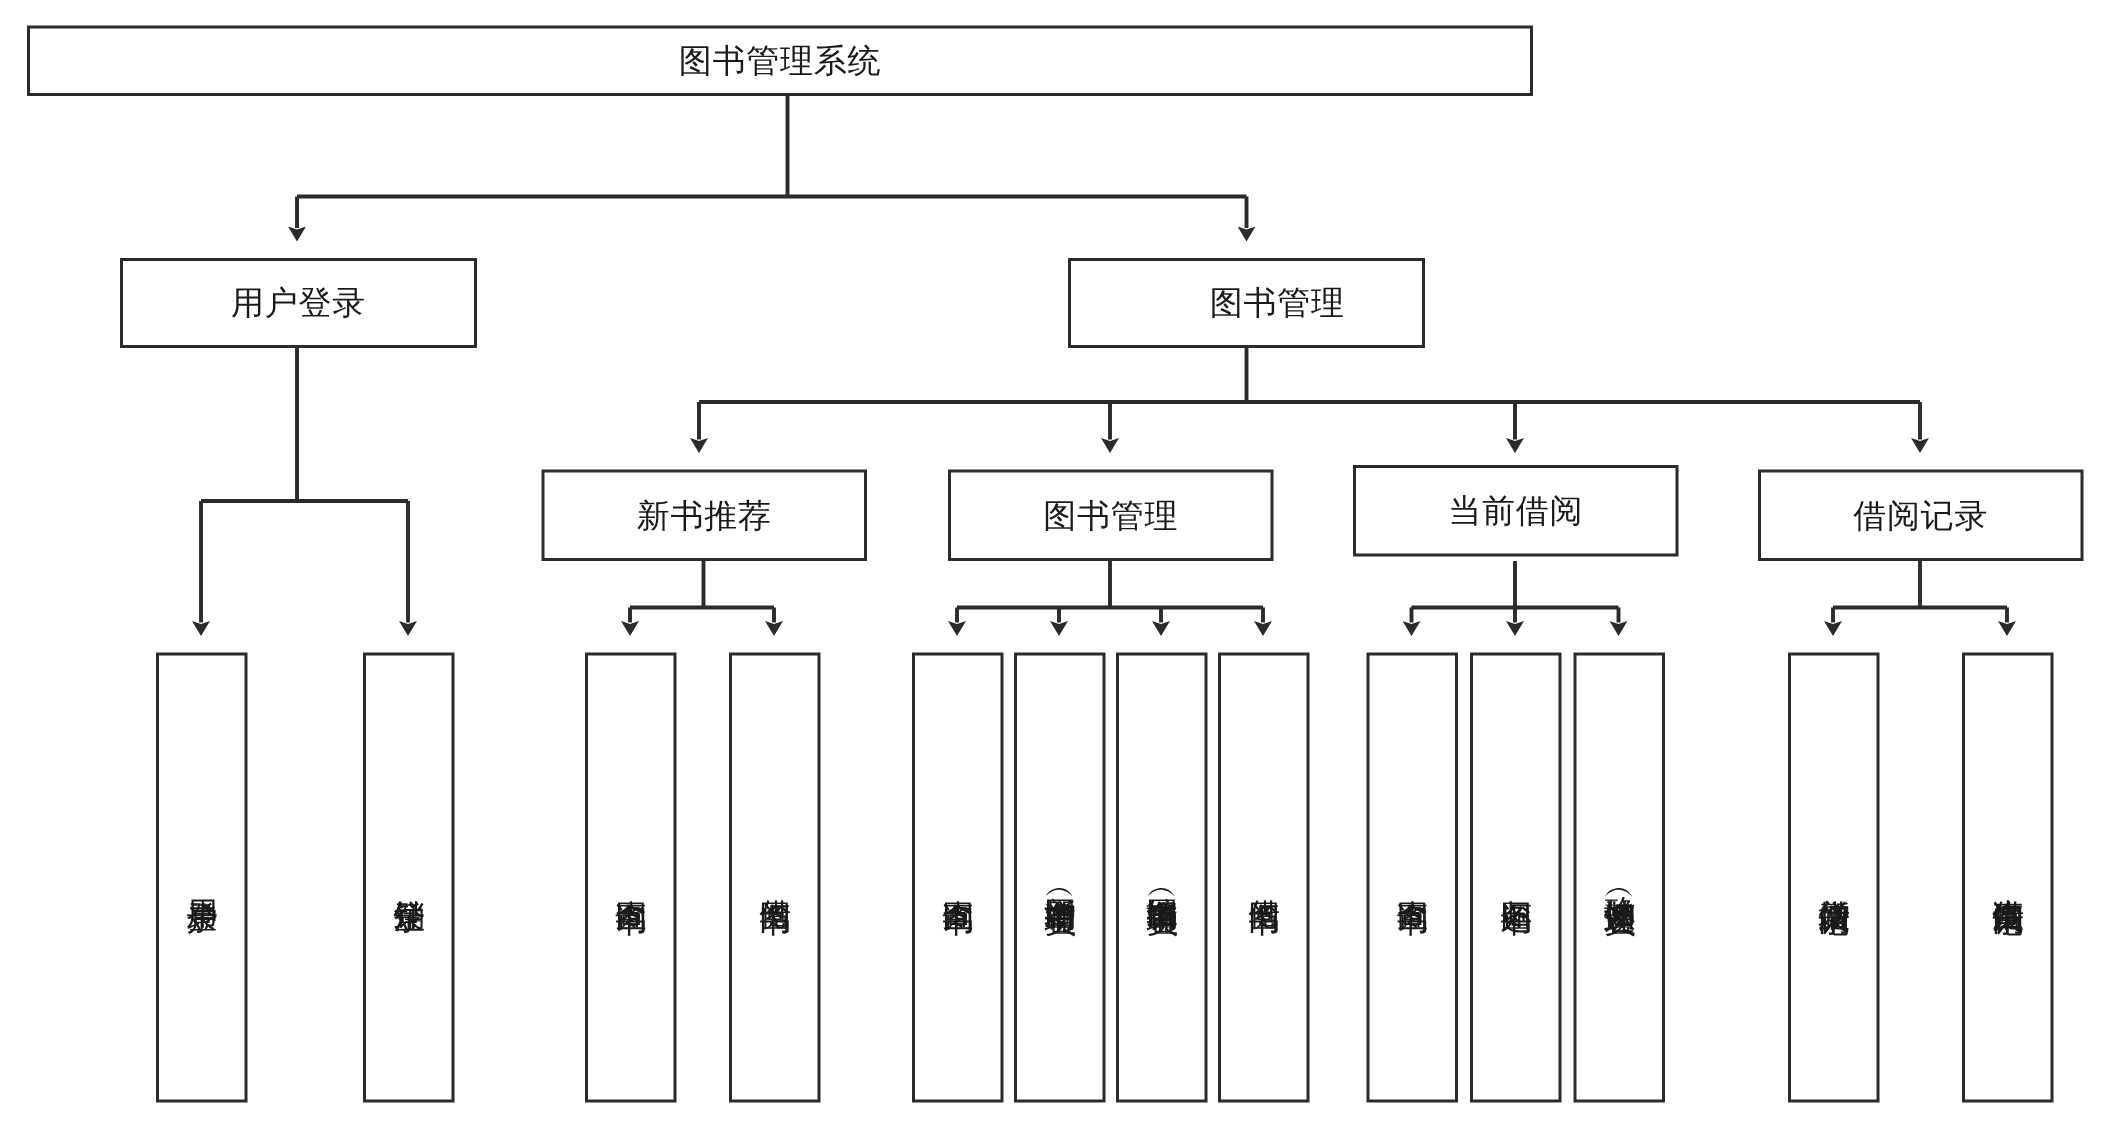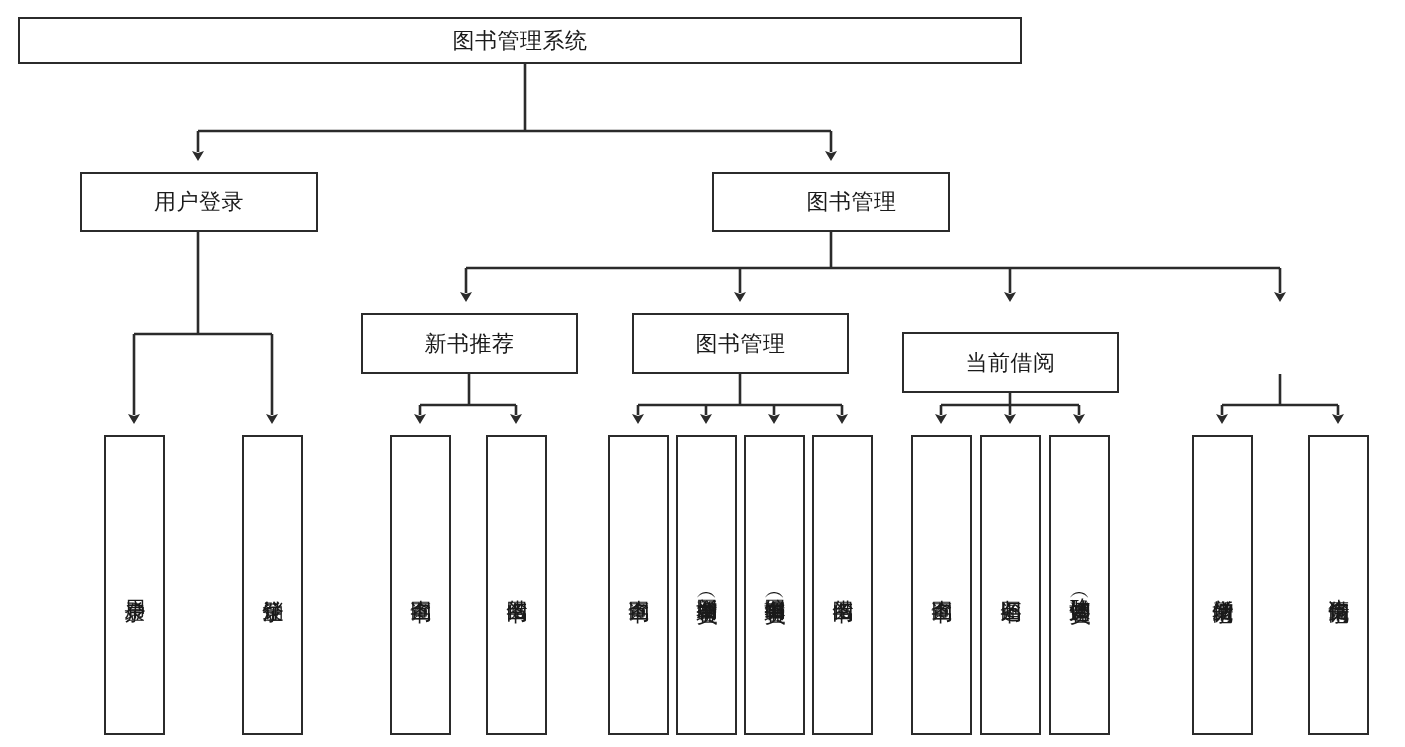--- a/index.html
+++ b/index.html
@@ -133,22 +133,25 @@
   <div class="node horiz" style="left:712px; top:172px; width:238px; height:60px;padding-left:41px;">
     <span>图书管理</span>
   </div>
 
   <div class="node horiz" style="left:361px; top:313px; width:217px; height:61px;">
     <span>新书推荐</span>
   </div>
   <div class="node horiz" style="left:632px; top:313px; width:217px; height:61px;">
     <span>图书管理</span>
   </div>
-  <div class="node horiz" style="left:902px; top:332px; width:217px; height:61px;">
+  <div class="node horiz" style="left:902px; top:310px; width:217px; height:61px;">
     <span>当前借阅</span>
+  </div>
+  <div class="node horiz" style="left:1172px; top:313px; width:217px; height:61px;">
+    <span>借阅记录</span>
   </div>
 
   <div class="node vert" style="left:104px; top:435px; width:61px; height:300px;">
     <span class="vtext">用户登录</span>
   </div>
   <div class="node vert" style="left:242px; top:435px; width:61px; height:300px;">
     <span class="vtext">注销登录</span>
   </div>
 
   <div class="node vert" style="left:390px; top:435px; width:61px; height:300px;">

